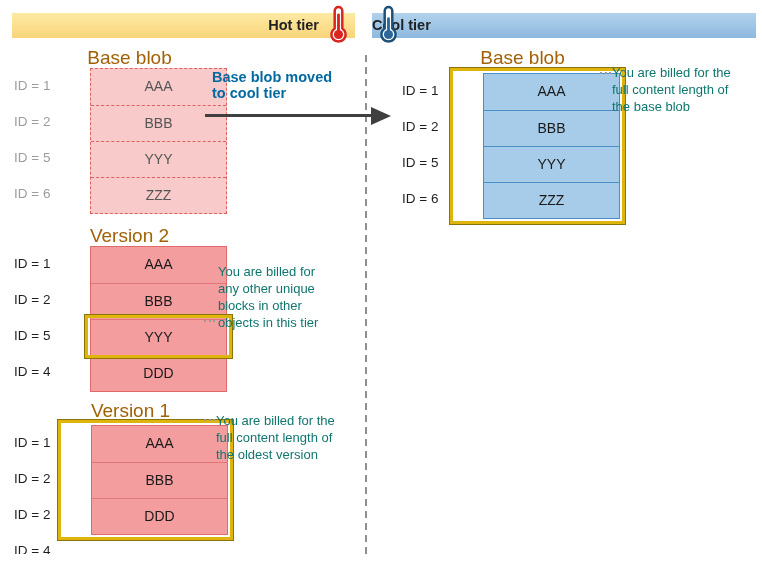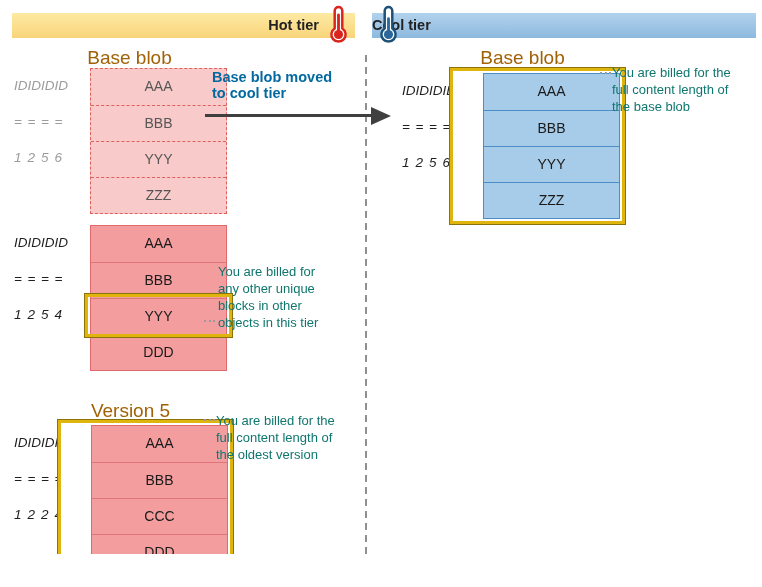--- a/index.html
+++ b/index.html
@@ -18,21 +18,21 @@
   .thermo-hot  { left:329px; }
   .thermo-cool { left:379px; }
   
   .divider { position:absolute; left:365px; top:55px; width:2px; height:522px;
     background:repeating-linear-gradient(180deg,#909090 0 7px,transparent 7px 12px); }
   
   .group { position:absolute; }
   .g-title { font-size:19px; color:#a16207; text-align:center; line-height:21px; }
   .g-title.small { line-height:18px; }
   .g-body { display:flex; }
-  .labels { display:flex; flex-direction:row; flex:none;font-style:italic; }
+  .labels { display:flex; flex-direction:column; flex:none; }
   .labels.w48 { width:48px; } .labels.w44 { width:44px; }
   .labels.pad { padding-top:5px; }
   .id-label { height:36px; line-height:36px; font-size:13.5px; color:#1f1f1f; }
   .id-label.faded { color:#9c9c9c; }
   .rows { position:relative; width:135px; flex:none;margin-left:28px; }
   .block-row { height:36px; line-height:35px; text-align:center; font-size:14px;
                color:#1a1a1a; box-sizing:border-box; }
   .rows-faded { background:#f8caca; border:1px dashed #e0605e; }
   .rows-faded .block-row { color:#565656; }
   .rows-faded .block-row + .block-row { border-top:1px dashed #e0605e; }
@@ -102,20 +102,21 @@
       </div>
     </div>
   </div>
 
   <div class="note-bold">Base blob moved
 to cool tier</div>
   <div class="arrow-line"></div>
   <div class="arrow-head"></div>
 
   <div class="group" style="left:14px; top:225px;">
+    <div class="g-title" style="margin-left:48px; width:135px;">Version 2</div>
     <div class="g-body">
       <div class="labels w48">
         <div class="id-label">ID = 1</div>
         <div class="id-label">ID = 2</div>
         <div class="id-label">ID = 5</div>
         <div class="id-label">ID = 4</div>
       </div>
       <div class="rows rows-solid">
         <div class="block-row">AAA</div>
         <div class="block-row">BBB</div>
@@ -125,33 +126,32 @@
       </div>
     </div>
   </div>
   <div class="conn conn-v2"></div>
   <div class="annotation ann-v2">You are billed for
 any other unique
 blocks in other
 objects in this tier</div>
 
   <div class="group" style="left:14px; top:402px;">
-    <div class="g-title small" style="margin-left:44px; width:145px;">Version 5</div>
+    <div class="g-title small" style="margin-left:44px; width:145px;">Version 1</div>
     <div class="g-body">
       <div class="labels w44 pad">
         <div class="id-label">ID = 1</div>
         <div class="id-label">ID = 2</div>
         <div class="id-label">ID = 2</div>
         <div class="id-label">ID = 4</div>
       </div>
       <div class="gold-frame">
         <div class="rows rows-solid">
           <div class="block-row">AAA</div>
           <div class="block-row">BBB</div>
-          <div class="block-row">CCC</div>
           <div class="block-row">DDD</div>
         </div>
       </div>
     </div>
   </div>
   <div class="conn conn-v1"></div>
   <div class="annotation ann-v1">You are billed for the
 full content length of
 the oldest version</div>
 

